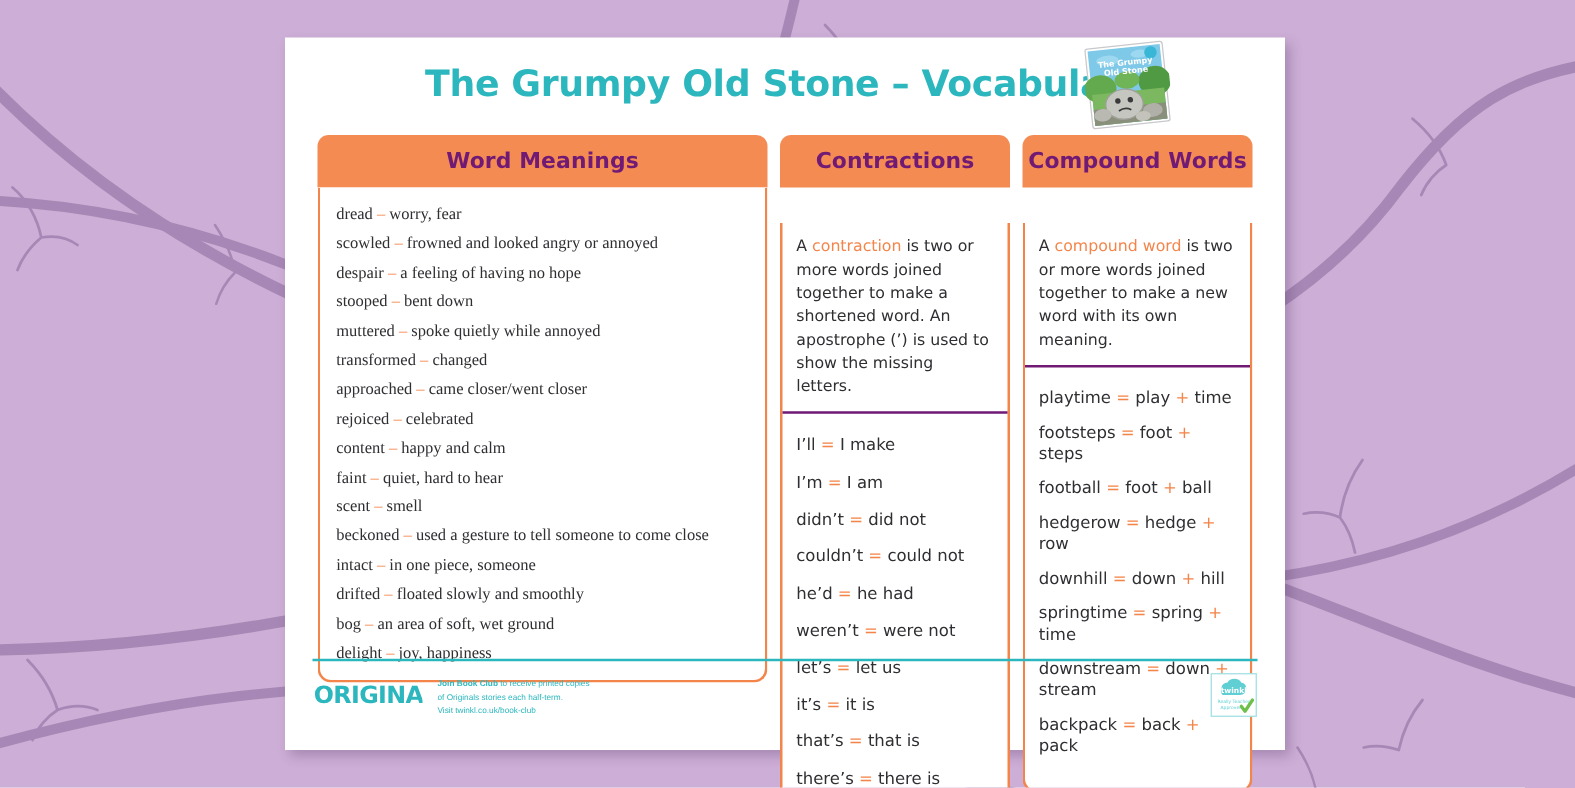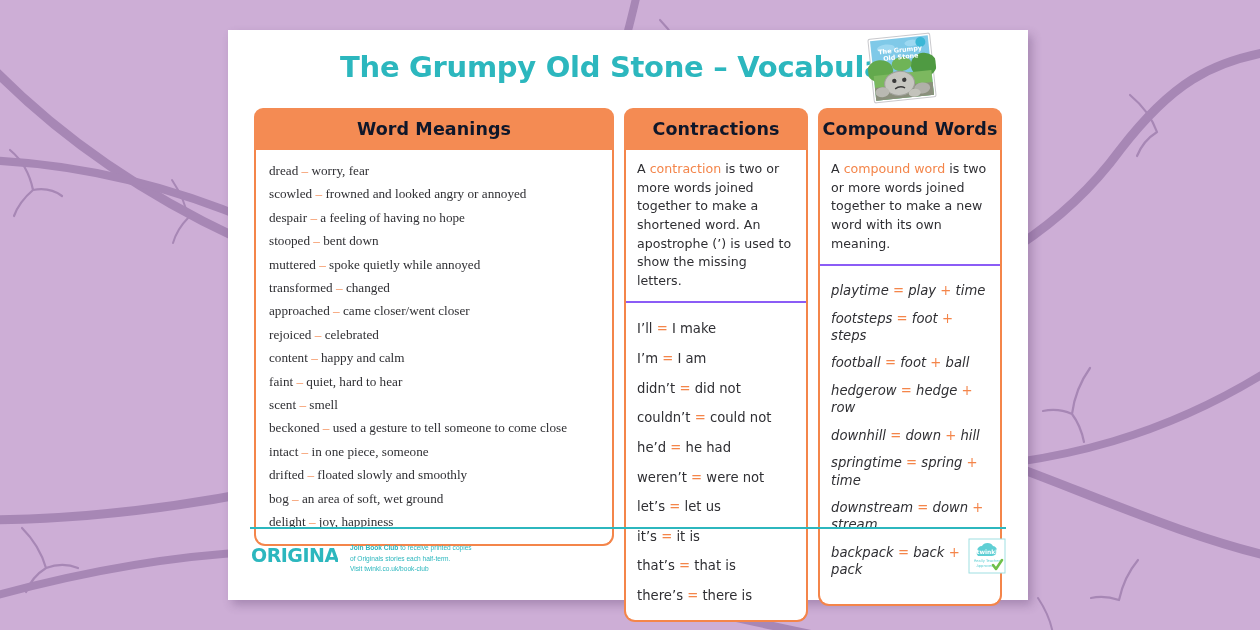--- a/index.html
+++ b/index.html
@@ -65,21 +65,21 @@
   .col-wide { width: 364px; }
   .col-narrow { width: 186px; }
 
   .card-head {
     background: #f48b53;
     border-radius: 9px 9px 0 0;
     height: 42px;
     display: flex;
     align-items: center;
     justify-content: center;
-    color: #0f172a;
+    color: #701a75;
     font-family: "DejaVu Sans", sans-serif;
     font-weight: bold;
     font-size: 17.5px;
     letter-spacing: 0.1px;
   }
 
   .card-body {
     border: 2px solid #f4854a;
     border-top: none;
     border-radius: 0 0 11px 11px;
@@ -96,37 +96,38 @@
     color: #2f2f33;
     line-height: 1.0;
     padding: 5.1px 0 5.1px 3px;
     white-space: nowrap;
   }
   .dash { color: #f4854a; }
 
   
   .intro {
     padding: 10px 11px 11px 11px;
-    border-bottom: 2px solid #8b5cf6;
+    border-bottom: 2px solid #701a75;
     font-family: "DejaVu Sans", sans-serif;
     font-size: 12.6px;
     line-height: 1.48;
     color: #2f2f33;
+    margin-top: 28px;
   }
   .intro .kw { color: #f4854a; }
 
   .pairs { padding: 11px 11px 10px 11px; }
   .pair {
     font-family: "DejaVu Sans", sans-serif;
     font-size: 13.2px;
     color: #2f2f33;
     line-height: 1.32;
     padding: 6.1px 0;
   }
-  .pairs.compound .pair { padding: 5.0px 0; font-style: italic; }
+  .pairs.compound .pair { padding: 5.0px 0; }
   .op { color: #f4854a; }
 
   
   .footer {
     position: absolute;
     left: 22px; bottom: 22px;
     width: 756px;
   }
   .footer-rule {
     height: 2px;

